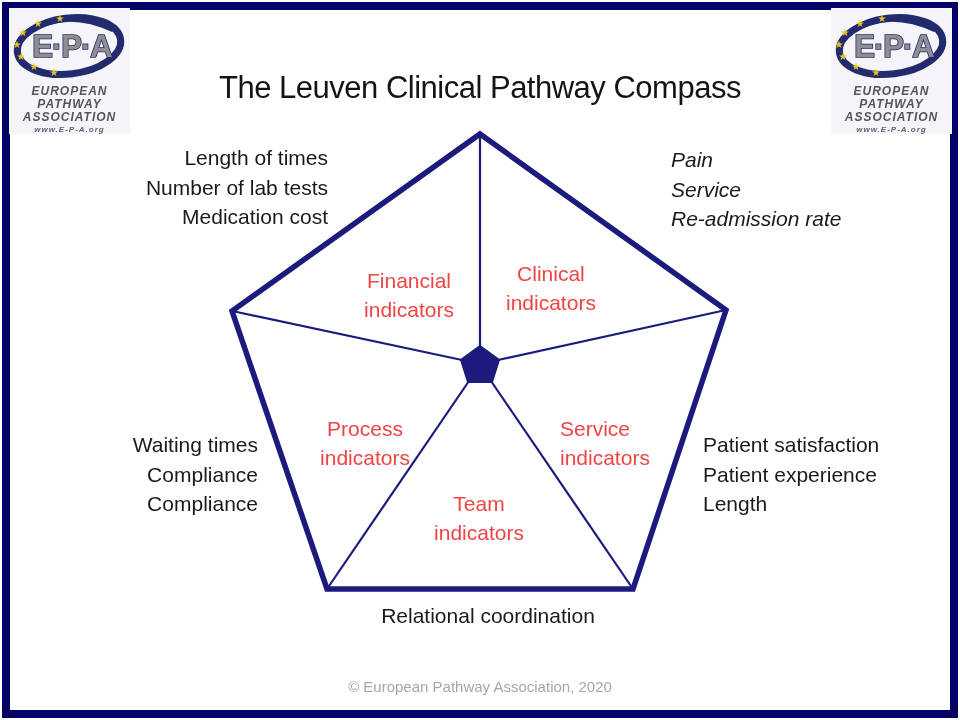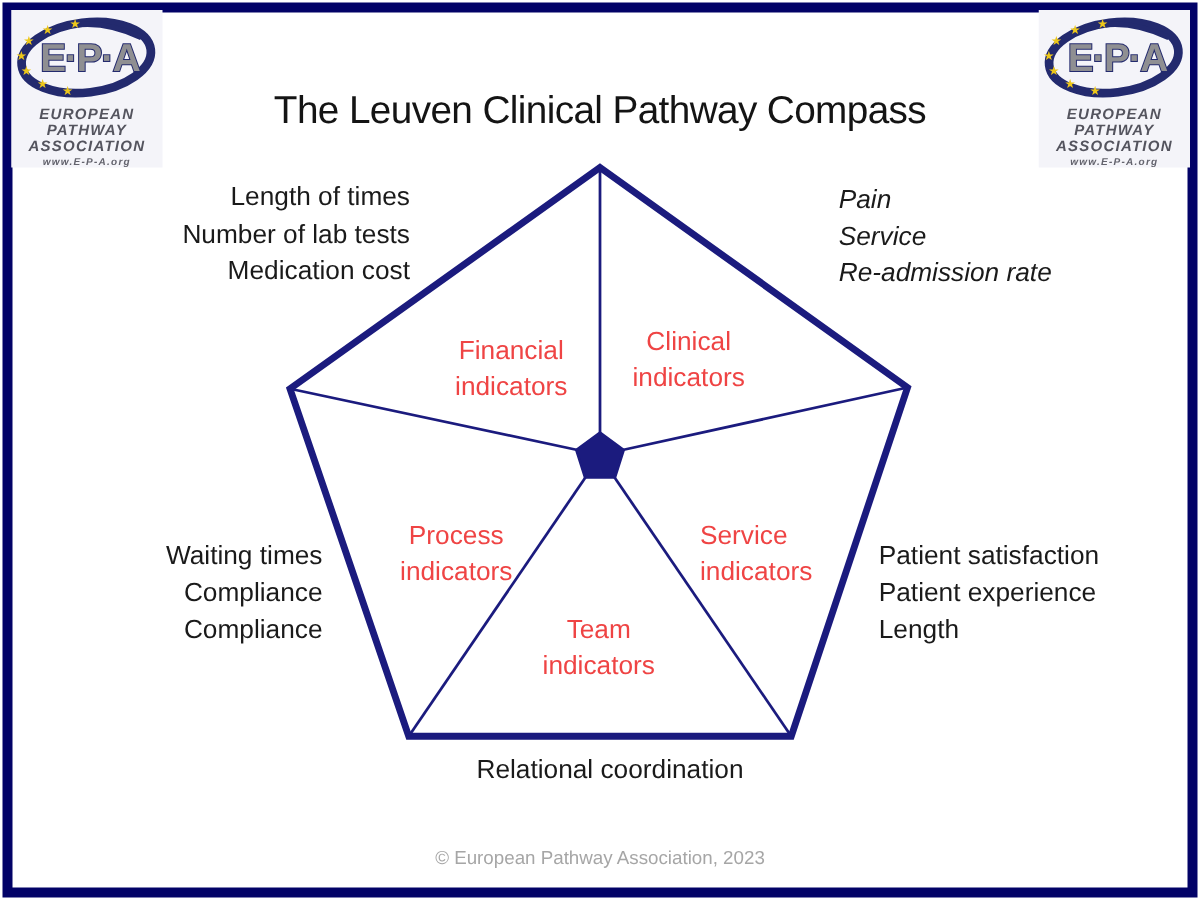--- a/index.html
+++ b/index.html
@@ -157,13 +157,13 @@
 </div>
 <div class="notes notes-service">
   <div>Patient satisfaction</div>
   <div>Patient experience</div>
   <div>Length</div>
 </div>
 <div class="notes notes-team">
   <div>Relational coordination</div>
 </div>
 
-<div class="footer">© European Pathway Association, 2023</div>
+<div class="footer">© European Pathway Association, 2020</div>
 
 </body></html>

